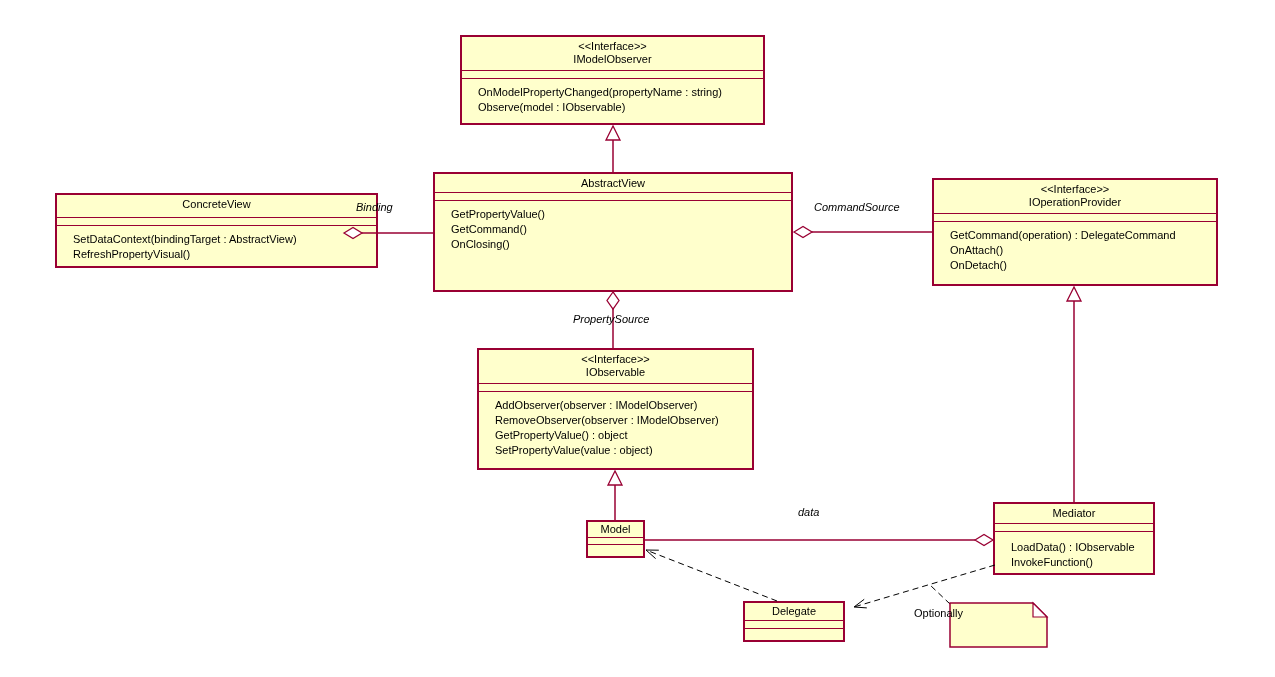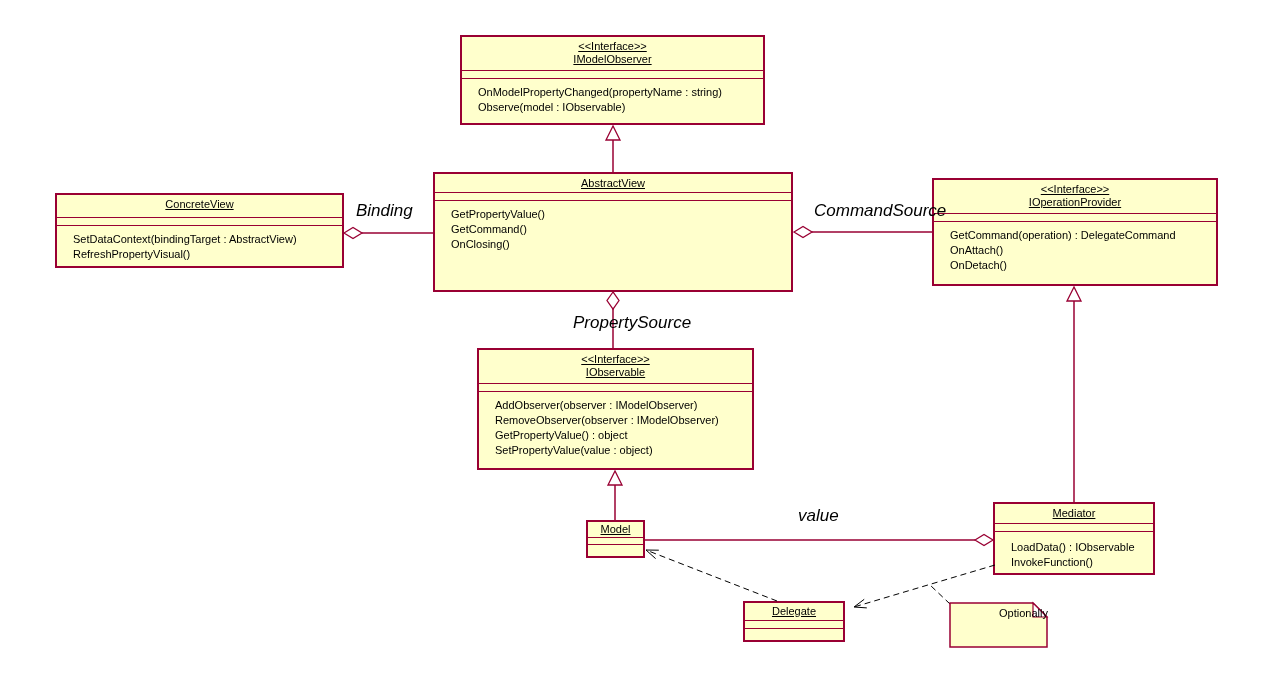--- a/index.html
+++ b/index.html
@@ -9,30 +9,30 @@
   #canvas{
     position:relative; width:1275px; height:677px; background:var(--bg);
     overflow:hidden; font-family:"Liberation Sans", sans-serif; color:var(--text);
   }
   .uml-box{
     position:absolute; background:var(--fill); border:2px solid var(--line);
     box-sizing:border-box; font-size:11px; line-height:13px; z-index:1;
     display:flex; flex-direction:column;
   }
   .uml-title{text-align:center; padding-top:3px; flex:0 0 auto;}
-  .uml-title .tline{height:13px; line-height:13px; white-space:nowrap;text-decoration:underline;}
+  .uml-title .tline{height:13px; line-height:13px; white-space:nowrap;}
   .uml-attrs{
     border-top:1px solid var(--line); border-bottom:1px solid var(--line);
     height:7px; flex:0 0 auto;
   }
   .uml-methods{padding:6px 18px 0 16px; flex:1 1 auto;}
   .uml-methods.center{padding:0;}
   .uml-method{height:15px; line-height:15px; white-space:nowrap;}
   .lbl{
-    position:absolute; z-index:3; font-size:17px; font-style:italic;
+    position:absolute; z-index:3; font-size:11px; font-style:italic;
     white-space:nowrap; background:transparent;
   }
   #conn{
     position:absolute; left:0; top:0; width:1275px; height:677px;
     z-index:2; pointer-events:none;
   }
   #conn .solid{stroke:var(--line); stroke-width:1.5; fill:none;}
   #conn .hollow{stroke:var(--line); stroke-width:1.3; fill:#FFFFFF;}
   #conn .dashed{stroke:var(--dash); stroke-width:1; fill:none; stroke-dasharray:6,4;}
   #conn .arrowline{stroke:var(--dash); stroke-width:1; fill:none;}
@@ -118,21 +118,21 @@
       <div class="tline">AbstractView</div>
     </div>
     <div class="uml-attrs"></div>
     <div class="uml-methods">
       <div class="uml-method">GetPropertyValue()</div>
       <div class="uml-method">GetCommand()</div>
       <div class="uml-method">OnClosing()</div>
     </div>
   </div>
 
-  <div class="uml-box" style="left:55px;top:193px;width:289px;height:75px">
+  <div class="uml-box" style="left:55px;top:193px;width:323px;height:75px">
     <div class="uml-title" style="height:19px">
       <div class="tline">ConcreteView</div>
     </div>
     <div class="uml-attrs"></div>
     <div class="uml-methods">
       <div class="uml-method">SetDataContext(bindingTarget : AbstractView)</div>
       <div class="uml-method">RefreshPropertyVisual()</div>
     </div>
   </div>
 
@@ -186,17 +186,17 @@
     <div class="uml-title" style="height:15px;padding-top:2px">
       <div class="tline">Delegate</div>
     </div>
     <div class="uml-attrs" style="height:7px"></div>
     <div class="uml-methods center"></div>
   </div>
 
   <div class="lbl" style="left:356px;top:201px">Binding</div>
   <div class="lbl" style="left:814px;top:201px">CommandSource</div>
   <div class="lbl" style="left:573px;top:313px">PropertySource</div>
-  <div class="lbl" style="left:798px;top:506px">value</div>
-
-  <div class="note-text" style="left:999px;top:607px">Optionally</div>
+  <div class="lbl" style="left:798px;top:506px">data</div>
+
+  <div class="note-text" style="left:914px;top:607px">Optionally</div>
 
 </div>
 
 </body></html>

